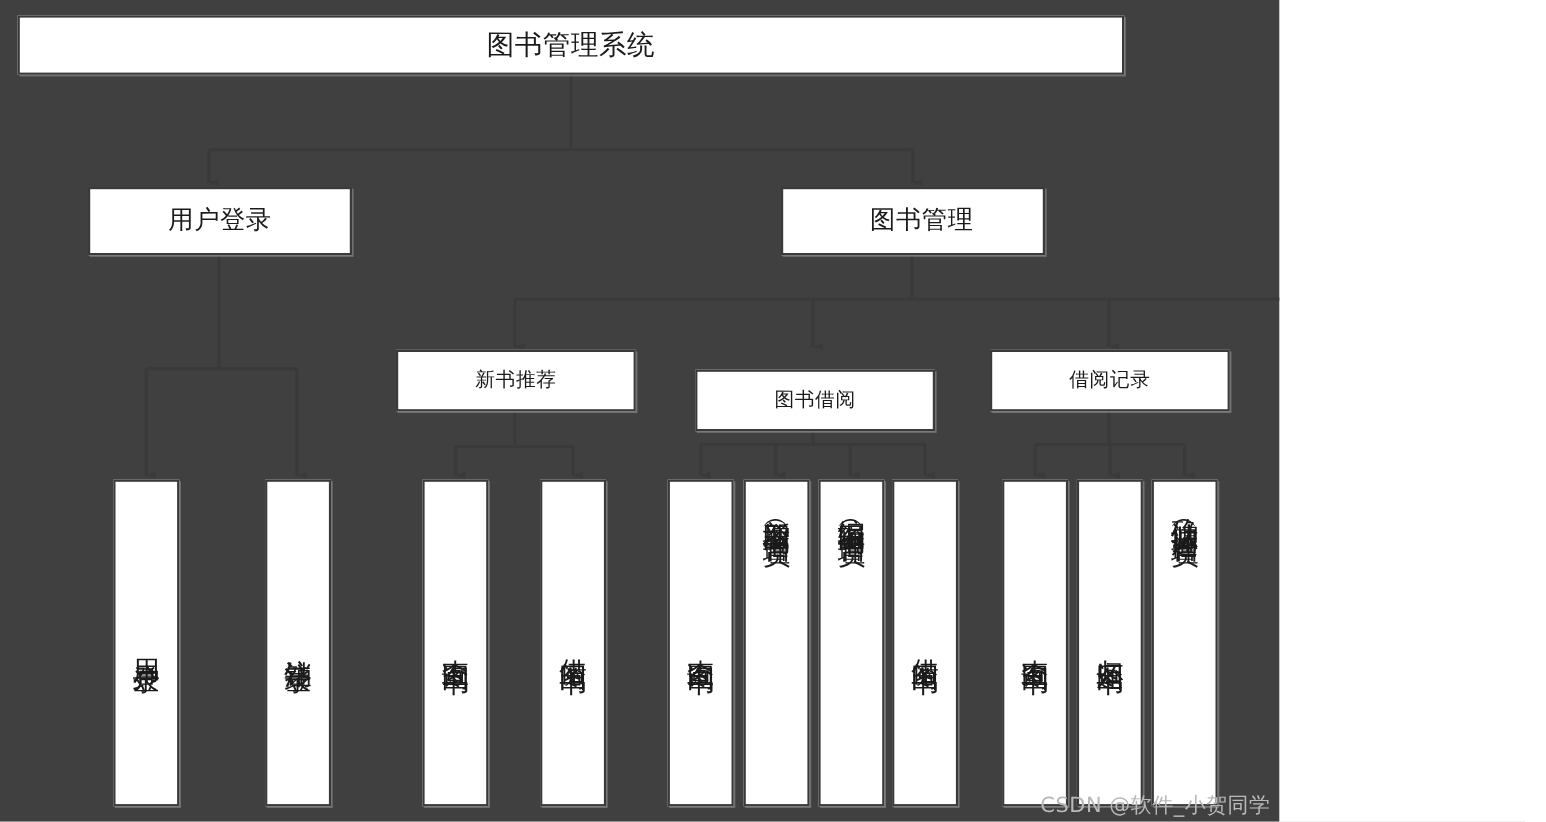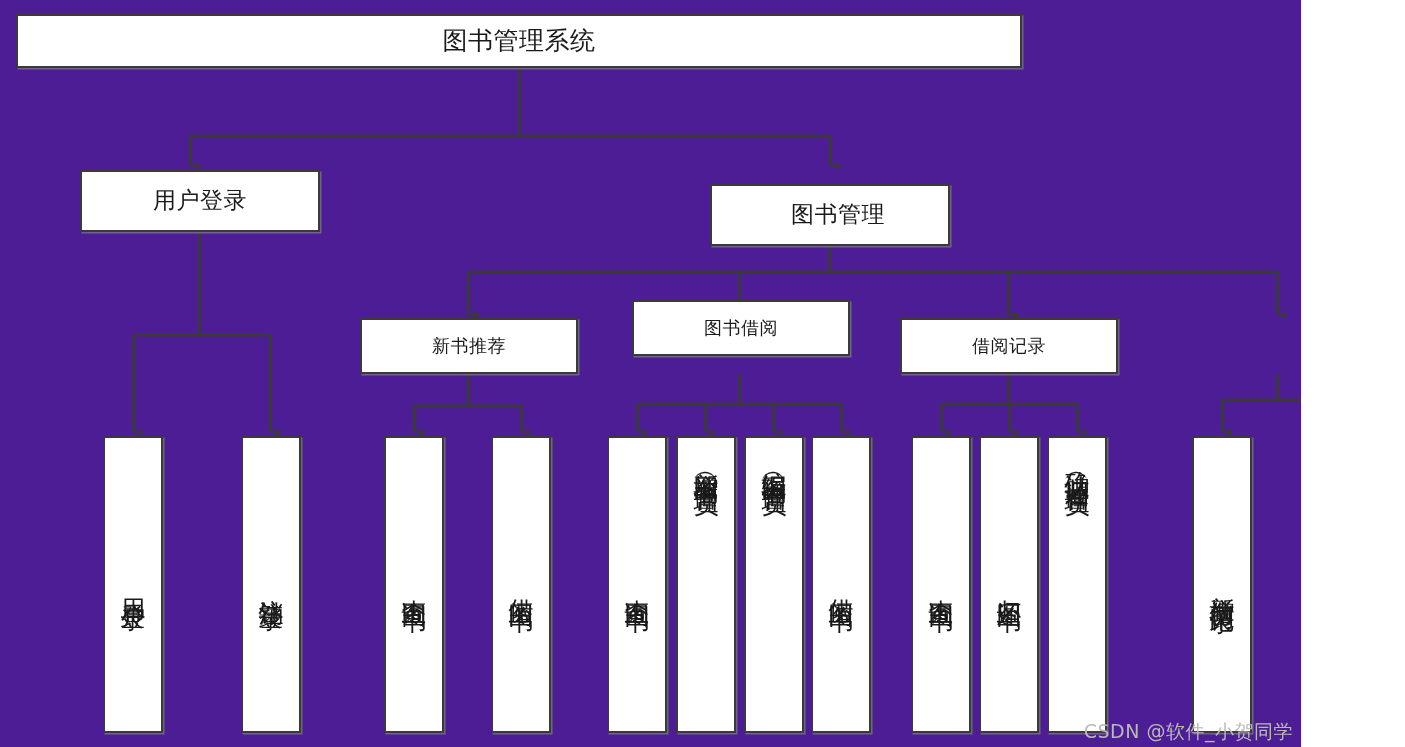--- a/index.html
+++ b/index.html
@@ -5,23 +5,23 @@
   html, body {
     margin: 0;
     padding: 0;
     background: #ffffff;
   }
   body {
     font-family: "DejaVu Sans", "Liberation Sans", sans-serif;
   }
   #canvas {
     position: relative;
-    width: 1301px;
+    width: 1163px;
     height: 747px;
-    background: #4c1d95;
+    background: #404040;
     overflow: hidden;
   }
   svg.wires {
     position: absolute;
     left: 0;
     top: 0;
     width: 1405px;
     height: 747px;
     pointer-events: none;
   }
@@ -129,29 +129,29 @@
   </svg>
 
   <div class="node root" style="left:16px; top:14px; width:1006px; height:54px;">
     <span class="label">图书管理系统</span>
   </div>
 
   <div class="node lvl2" style="left:80px; top:170px; width:240px; height:62px;">
     <span class="label">用户登录</span>
   </div>
 
-  <div class="node lvl2" style="left:710px; top:184px; width:240px; height:62px;padding-left:16px;">
+  <div class="node lvl2" style="left:710px; top:170px; width:240px; height:62px;padding-left:16px;">
     <span class="label">图书管理</span>
   </div>
 
   <div class="node lvl3" style="left:360px; top:318px; width:218px; height:56px;">
     <span class="label">新书推荐</span>
   </div>
 
-  <div class="node lvl3" style="left:632px; top:300px; width:218px; height:56px;">
+  <div class="node lvl3" style="left:632px; top:336px; width:218px; height:56px;">
     <span class="label">图书借阅</span>
   </div>
 
   <div class="node lvl3" style="left:900px; top:318px; width:218px; height:56px;">
     <span class="label">借阅记录</span>
   </div>
 
 
   <div class="node leaf mid" style="left:103px; top:436px; width:60px; height:297px;">
     <span class="label">用户登录</span>

